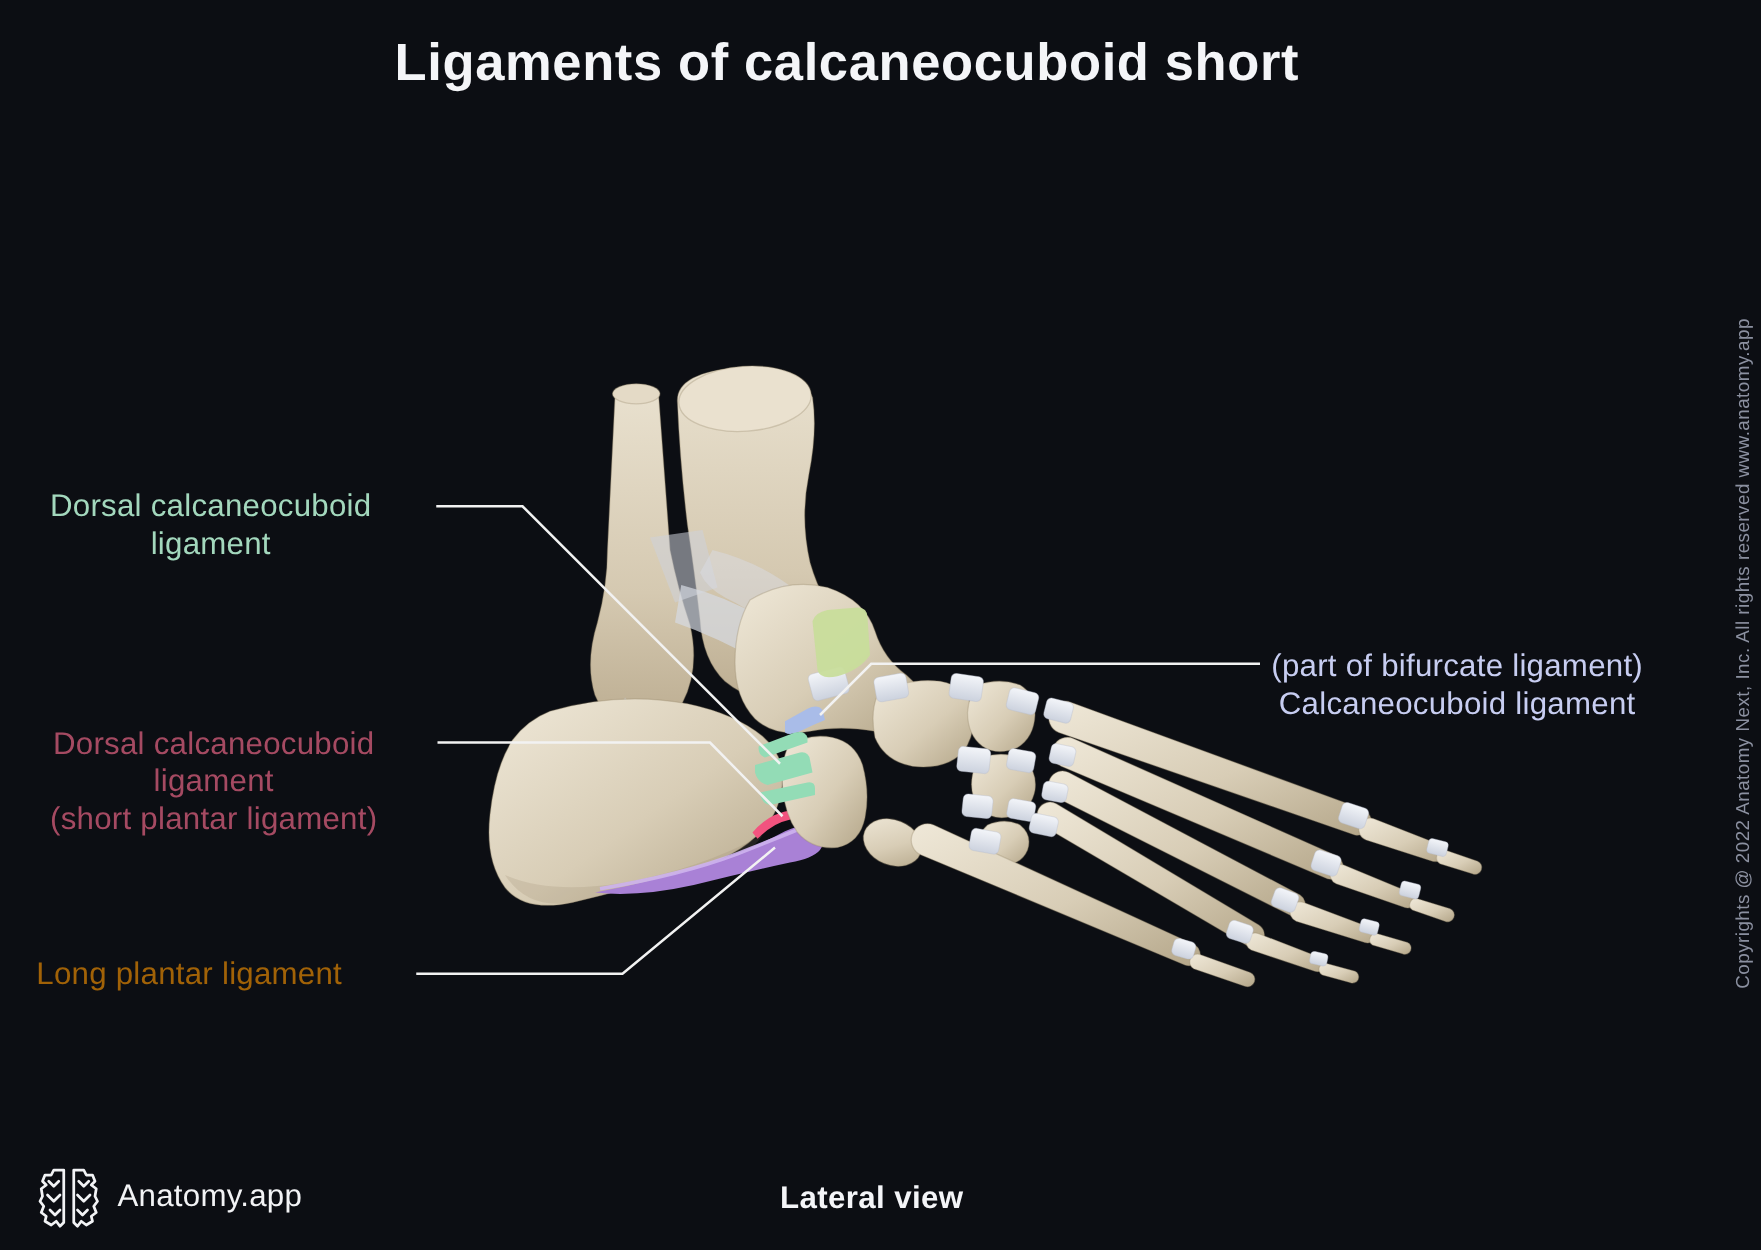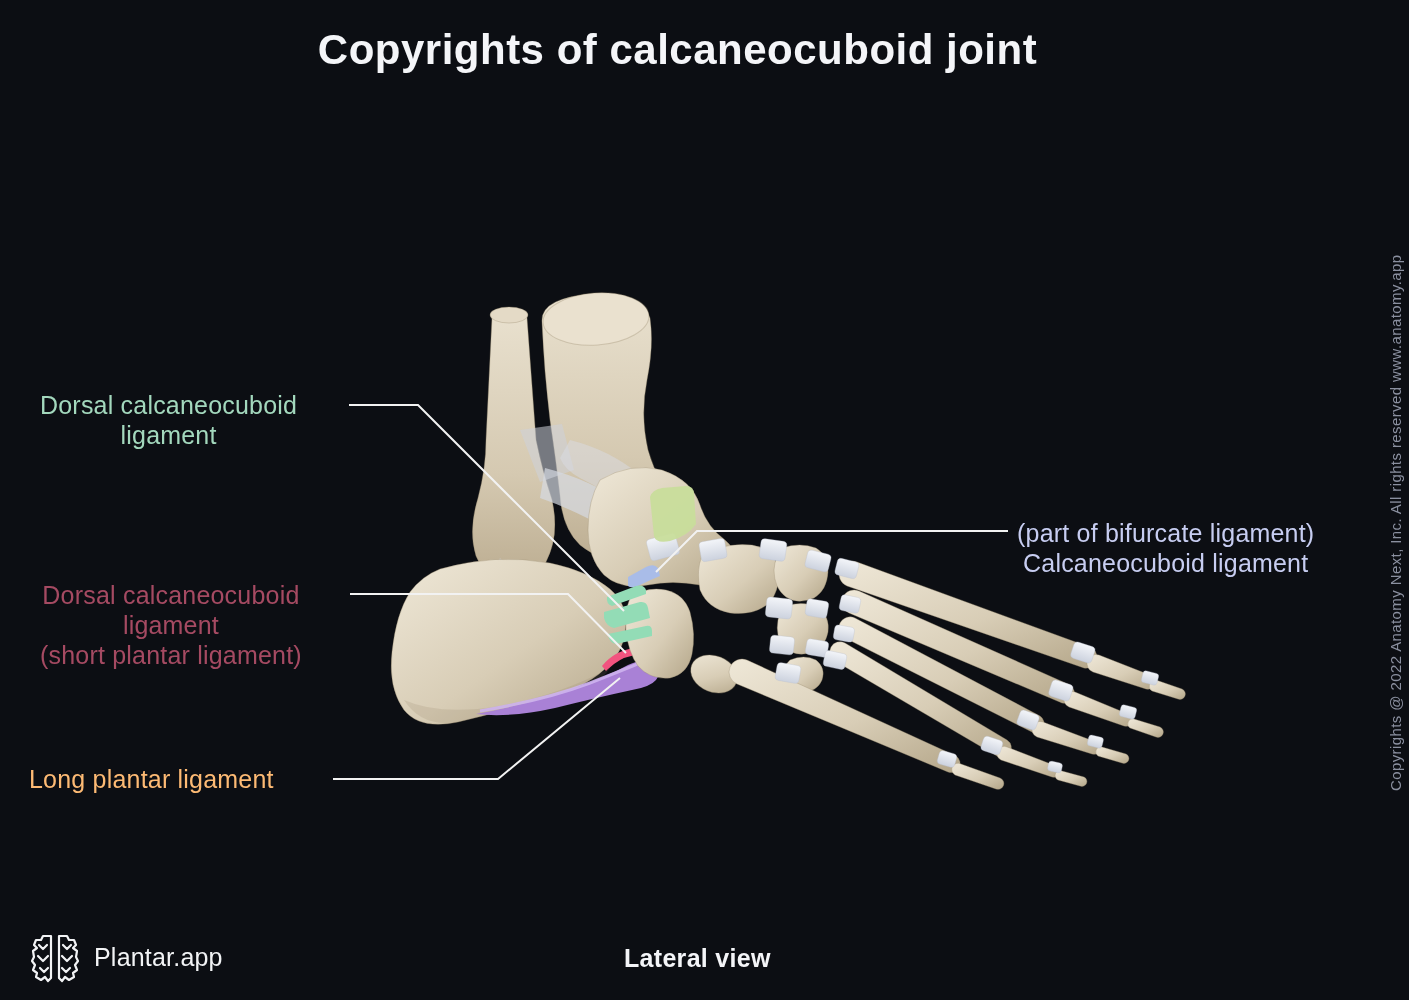--- a/index.html
+++ b/index.html
@@ -28,21 +28,21 @@
     writing-mode:vertical-rl;transform:rotate(180deg);
     display:flex;align-items:center;justify-content:center;
     font-size:15px;color:#8b90a0;letter-spacing:0.4px;white-space:nowrap;
   }
 </style>
 </head>
 <body>
 
 <div class="canvas">
 
-  <h1 class="page-title">Copyrights of calcaneocuboid joint</h1>
+  <h1 class="page-title">Ligaments of calcaneocuboid short</h1>
 
   <svg class="scene" viewBox="0 0 1409 1000" xmlns="http://www.w3.org/2000/svg">
     <defs>
       <linearGradient id="gBone" x1="0" y1="0" x2="1" y2="1">
         <stop offset="0" stop-color="#efe8d8"></stop>
         <stop offset="0.55" stop-color="#d8cdb6"></stop>
         <stop offset="1" stop-color="#b4a689"></stop>
       </linearGradient>
       <linearGradient id="gBoneV" x1="0" y1="0" x2="0" y2="1">
         <stop offset="0" stop-color="#e9e1cf"></stop>
@@ -154,21 +154,21 @@
 
   <div class="ann ann-dorsal" style="color: rgb(163, 216, 189);">
     <span>Dorsal calcaneocuboid</span>
     <span>ligament</span>
   </div>
   <div class="ann ann-plantar" style="color: rgb(165, 74, 98);">
     <span>Dorsal calcaneocuboid</span>
     <span>ligament</span>
     <span>(short plantar ligament)</span>
   </div>
-  <div class="ann ann-long" style="color: #fdba74;">
+  <div class="ann ann-long" style="color: #a16207;">
     <span>Long plantar ligament</span>
   </div>
   <div class="ann ann-calc" style="color: rgb(199, 205, 241);">
     <span>(part of bifurcate ligament)</span>
     <span>Calcaneocuboid ligament</span>
   </div>
 
   <div class="brand">
     <svg width="54" height="54" viewBox="0 0 54 54">
       <g fill="none" stroke="#f2f3f5" stroke-width="2.2" stroke-linejoin="round" stroke-linecap="round">
@@ -177,20 +177,20 @@
         <path d="M10,26 l5,5 l5,-5"></path>
         <path d="M12,38 l4,4 l4,-4"></path>
         <g transform="translate(54,0) scale(-1,1)">
           <path d="M23,6 L15,6 L13,10 L8,10 L6,15 L9,18 L5,21 L6,27 L4,31 L7,35 L5,40 L9,43 L8,47 L13,50 L17,47 L20,51 L23,48 Z"></path>
           <path d="M11,15 l4,4 l4,-4"></path>
           <path d="M10,26 l5,5 l5,-5"></path>
           <path d="M12,38 l4,4 l4,-4"></path>
         </g>
       </g>
     </svg>
-    <span class="brand-name">Plantar.app</span>
+    <span class="brand-name">Anatomy.app</span>
   </div>
 
   <div class="view-label">Lateral view</div>
 
   <div class="copyright">Copyrights @ 2022 Anatomy Next, Inc. All rights reserved www.anatomy.app</div>
 
 </div>
 
 </body></html>

